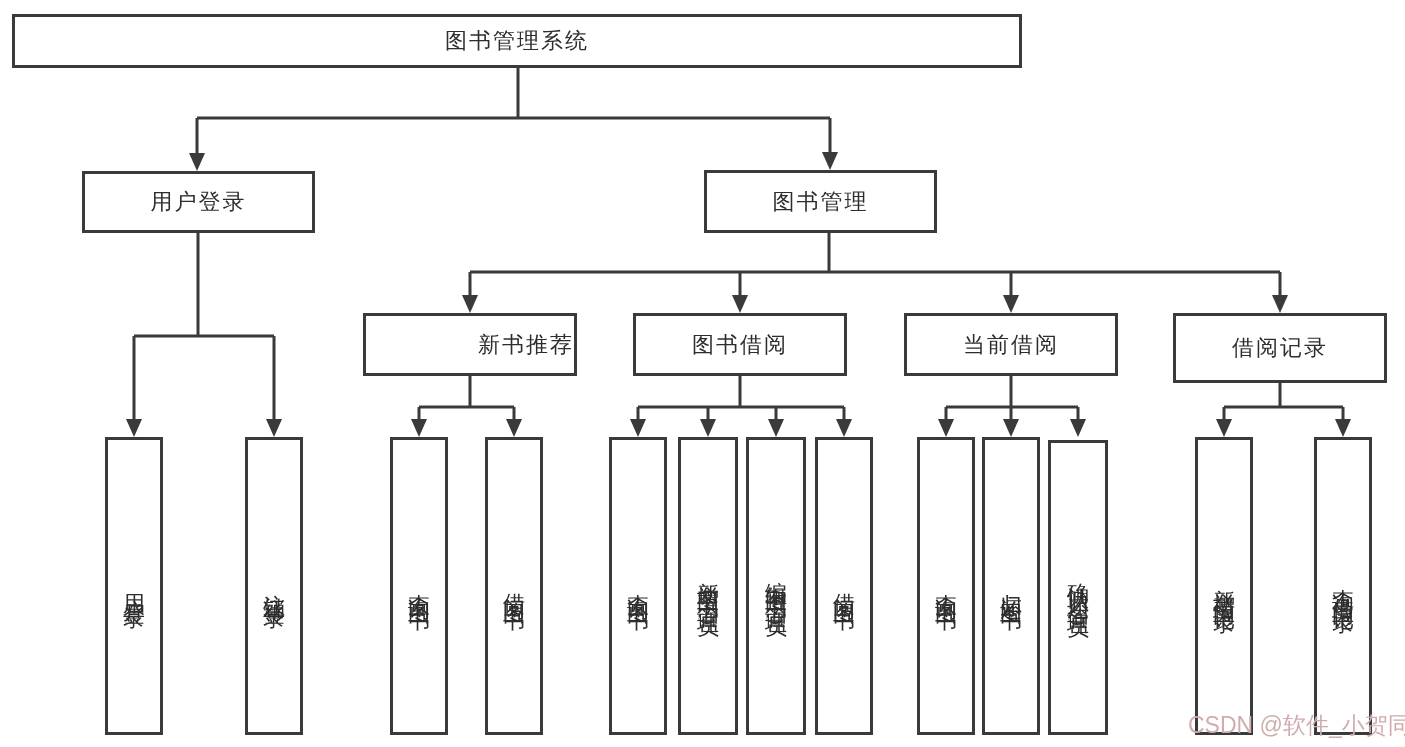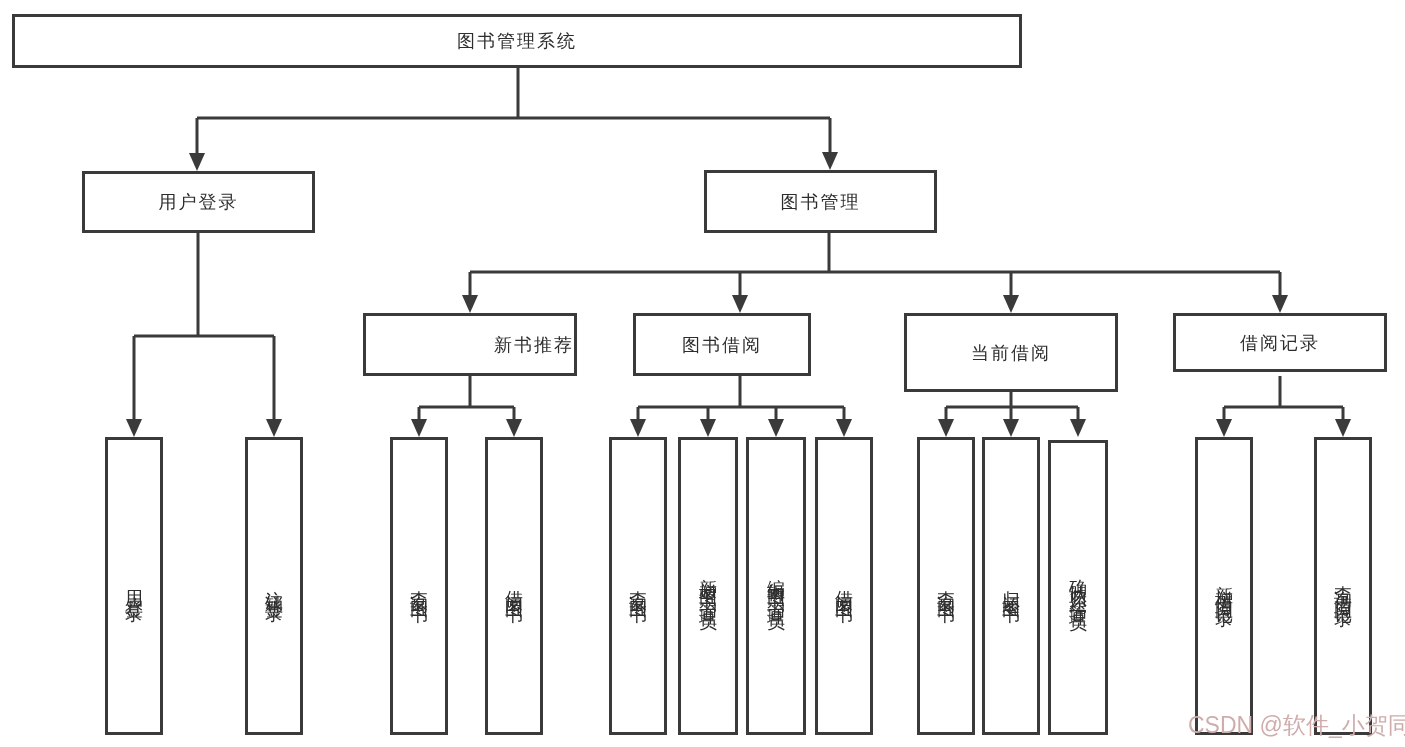--- a/index.html
+++ b/index.html
@@ -36,21 +36,21 @@
   .box {
     position: absolute;
     background: var(--box-bg);
     border: 3px solid var(--line);
     display: flex;
     align-items: center;
     justify-content: center;
     color: var(--text);
   }
   .box .lbl {
-    font-size: 18px;
+    font-size: 22px;
     letter-spacing: 2px;
     color: var(--text);
     white-space: nowrap;
   }
   .box.v .lbl {
     writing-mode: vertical-rl;
     letter-spacing: 5px;
     white-space: normal;
     line-height: 1;
   }
@@ -117,27 +117,27 @@
   <div class="box h" style="left:82px; top:171px; width:233px; height:62px;">
     <span class="lbl">用户登录</span>
   </div>
   <div class="box h" style="left:704px; top:170px; width:233px; height:63px;">
     <span class="lbl">图书管理</span>
   </div>
 
   <div class="box h" style="left:363px; top:313px; width:214px; height:63px;justify-content:flex-end;">
     <span class="lbl">新书推荐</span>
   </div>
-  <div class="box h" style="left:633px; top:313px; width:178px; height:63px;">
+  <div class="box h" style="left:633px; top:313px; width:214px; height:63px;">
     <span class="lbl">图书借阅</span>
   </div>
-  <div class="box h" style="left:904px; top:313px; width:214px; height:79px;">
+  <div class="box h" style="left:904px; top:313px; width:214px; height:63px;">
     <span class="lbl">当前借阅</span>
   </div>
-  <div class="box h" style="left:1173px; top:313px; width:214px; height:59px;">
+  <div class="box h" style="left:1173px; top:313px; width:214px; height:70px;">
     <span class="lbl">借阅记录</span>
   </div>
 
   <div class="box v" style="left:105px; top:437px; width:58px; height:298px;">
     <span class="lbl">用户登录</span>
   </div>
   <div class="box v" style="left:245px; top:437px; width:58px; height:298px;">
     <span class="lbl">注销登录</span>
   </div>
 

